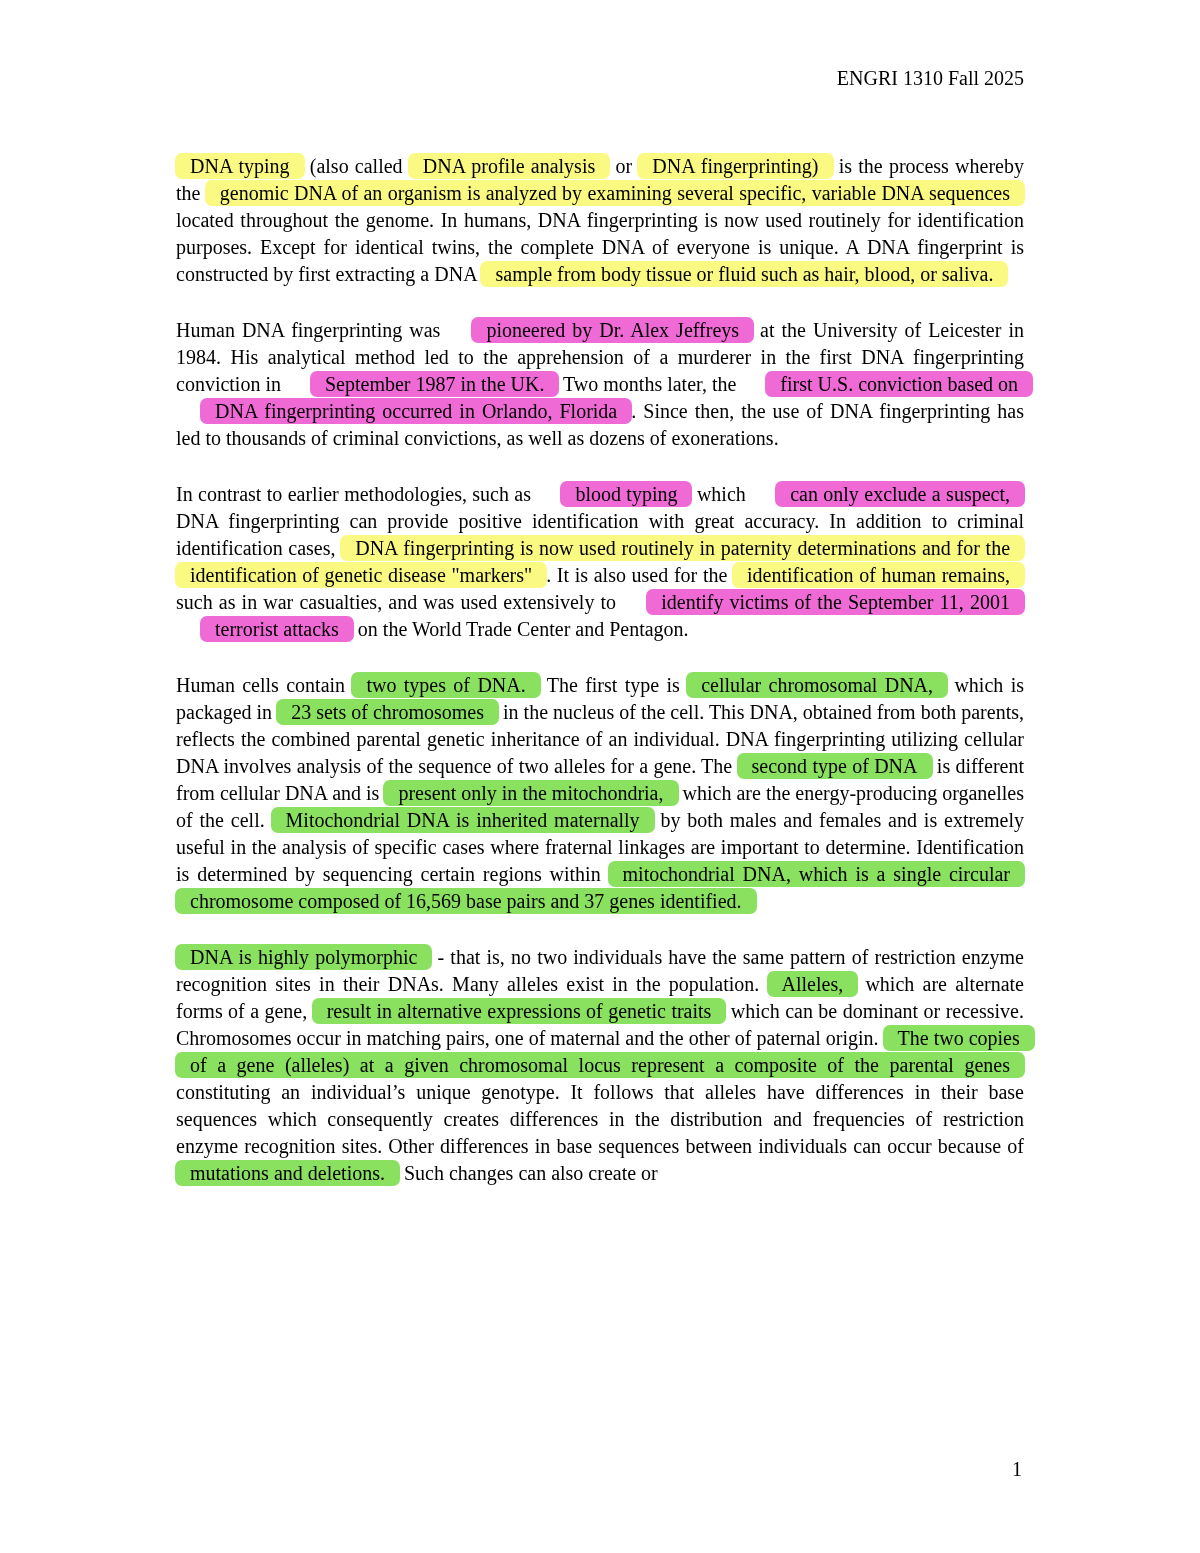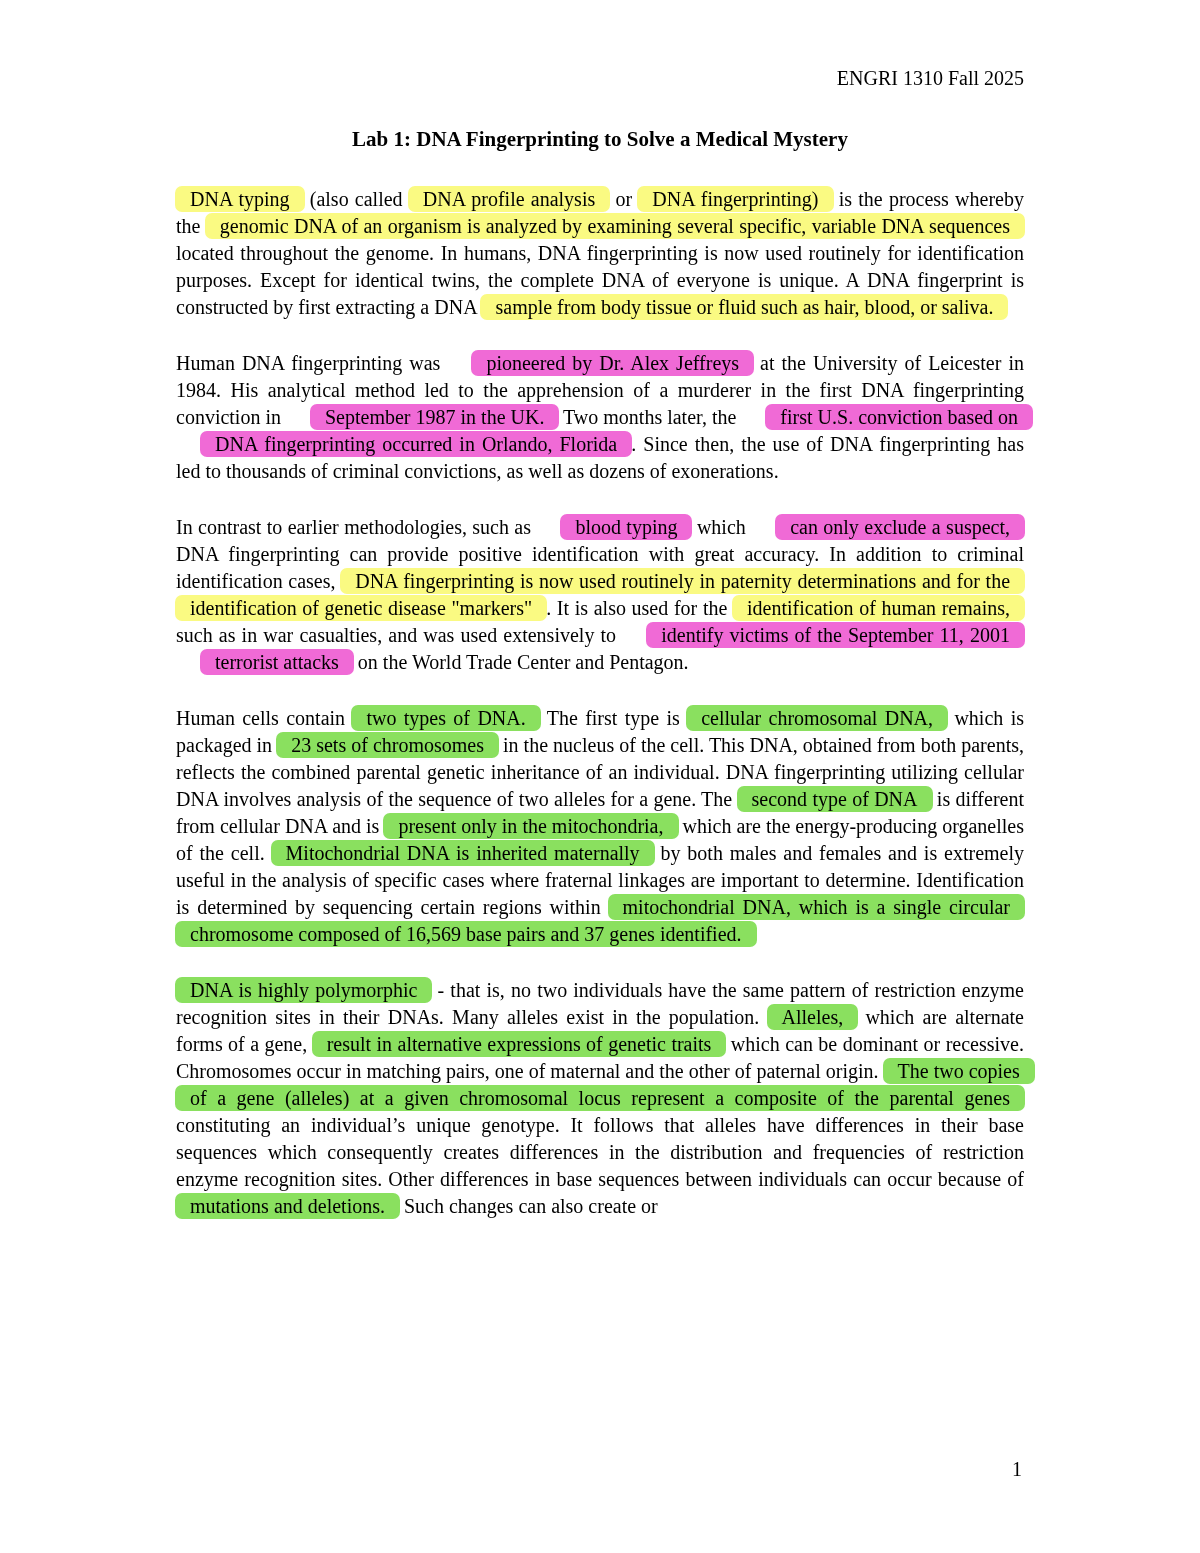--- a/index.html
+++ b/index.html
@@ -15,21 +15,21 @@
     background: #ffffff;
     box-sizing: border-box;
     padding: 66px 176px 0 176px;
     font-family: "Liberation Serif", serif;
     color: #000000;
   }
   .course-header {
     text-align: right;
     font-size: 20px;
     line-height: 24px;
-    margin-bottom: 36px;
+    margin-bottom: 63px;
   }
   .doc-title {
     text-align: center;
     font-size: 21px;
     font-weight: bold;
     line-height: 26px;
     margin: 0 0 34px 0;
   }
   .doc-body p.para {
     font-size: 20px;
@@ -54,21 +54,20 @@
     bottom: 72px;
     font-size: 20px;
   }
 </style>
 </head>
 <body>
 
 <div class="page">
   <div class="course-header">ENGRI 1310 Fall 2025</div>
 
-  <h1 class="doc-title">Lab 1: DNA Fingerprinting to Solve a Medical Mystery</h1>
 
   <main class="doc-body">
       <p class="para"><span class="hl hl-yellow">DNA typing</span><span> (also called </span><span class="hl hl-yellow">DNA profile analysis</span><span> or </span><span class="hl hl-yellow">DNA fingerprinting)</span><span> is the process whereby the </span><span class="hl hl-yellow">genomic DNA of an organism is analyzed by examining several specific, variable DNA sequences</span><span> located throughout the genome. In humans, DNA fingerprinting is now used routinely for identification purposes. Except for identical twins, the complete DNA of everyone is unique. A DNA fingerprint is constructed by first extracting a DNA </span><span class="hl hl-yellow">sample from body tissue or fluid such as hair, blood, or saliva.</span></p>
       <p class="para"><span>Human DNA fingerprinting was </span><span class="hl hl-magenta">pioneered by Dr. Alex Jeffreys</span><span> at the University of Leicester in 1984. His analytical method led to the apprehension of a murderer in the first DNA fingerprinting conviction in </span><span class="hl hl-magenta">September 1987 in the UK.</span><span> Two months later, the </span><span class="hl hl-magenta">first U.S. conviction based on DNA fingerprinting occurred in Orlando, Florida</span><span>. Since then, the use of DNA fingerprinting has led to thousands of criminal convictions, as well as dozens of exonerations.</span></p>
       <p class="para"><span>In contrast to earlier methodologies, such as </span><span class="hl hl-magenta">blood typing</span><span> which </span><span class="hl hl-magenta">can only exclude a suspect,</span><span> DNA fingerprinting can provide positive identification with great accuracy. In addition to criminal identification cases, </span><span class="hl hl-yellow">DNA fingerprinting is now used routinely in paternity determinations and for the identification of genetic disease "markers"</span><span>. It is also used for the </span><span class="hl hl-yellow">identification of human remains,</span><span> such as in war casualties, and was used extensively to </span><span class="hl hl-magenta">identify victims of the September 11, 2001 terrorist attacks</span><span> on the World Trade Center and Pentagon.</span></p>
       <p class="para"><span>Human cells contain </span><span class="hl hl-green">two types of DNA.</span><span> The first type is </span><span class="hl hl-green">cellular chromosomal DNA,</span><span> which is packaged in </span><span class="hl hl-green">23 sets of chromosomes</span><span> in the nucleus of the cell. This DNA, obtained from both parents, reflects the combined parental genetic inheritance of an individual. DNA fingerprinting utilizing cellular DNA involves analysis of the sequence of two alleles for a gene. The </span><span class="hl hl-green">second type of DNA</span><span> is different from cellular DNA and is </span><span class="hl hl-green">present only in the mitochondria,</span><span> which are the energy-producing organelles of the cell. </span><span class="hl hl-green">Mitochondrial DNA is inherited maternally</span><span> by both males and females and is extremely useful in the analysis of specific cases where fraternal linkages are important to determine. Identification is determined by sequencing certain regions within </span><span class="hl hl-green">mitochondrial DNA, which is a single circular chromosome composed of 16,569 base pairs and 37 genes identified.</span></p>
       <p class="para"><span class="hl hl-green">DNA is highly polymorphic</span><span> - that is, no two individuals have the same pattern of restriction enzyme recognition sites in their DNAs. Many alleles exist in the population. </span><span class="hl hl-green">Alleles,</span><span> which are alternate forms of a gene, </span><span class="hl hl-green">result in alternative expressions of genetic traits</span><span> which can be dominant or recessive. Chromosomes occur in matching pairs, one of maternal and the other of paternal origin. </span><span class="hl hl-green">The two copies of a gene (alleles) at a given chromosomal locus represent a composite of the parental genes</span><span> constituting an individual’s unique genotype. It follows that alleles have differences in their base sequences which consequently creates differences in the distribution and frequencies of restriction enzyme recognition sites. Other differences in base sequences between individuals can occur because of </span><span class="hl hl-green">mutations and deletions.</span><span> Such changes can also create or</span></p>
     </main>
 
   <div class="page-number">1</div>

